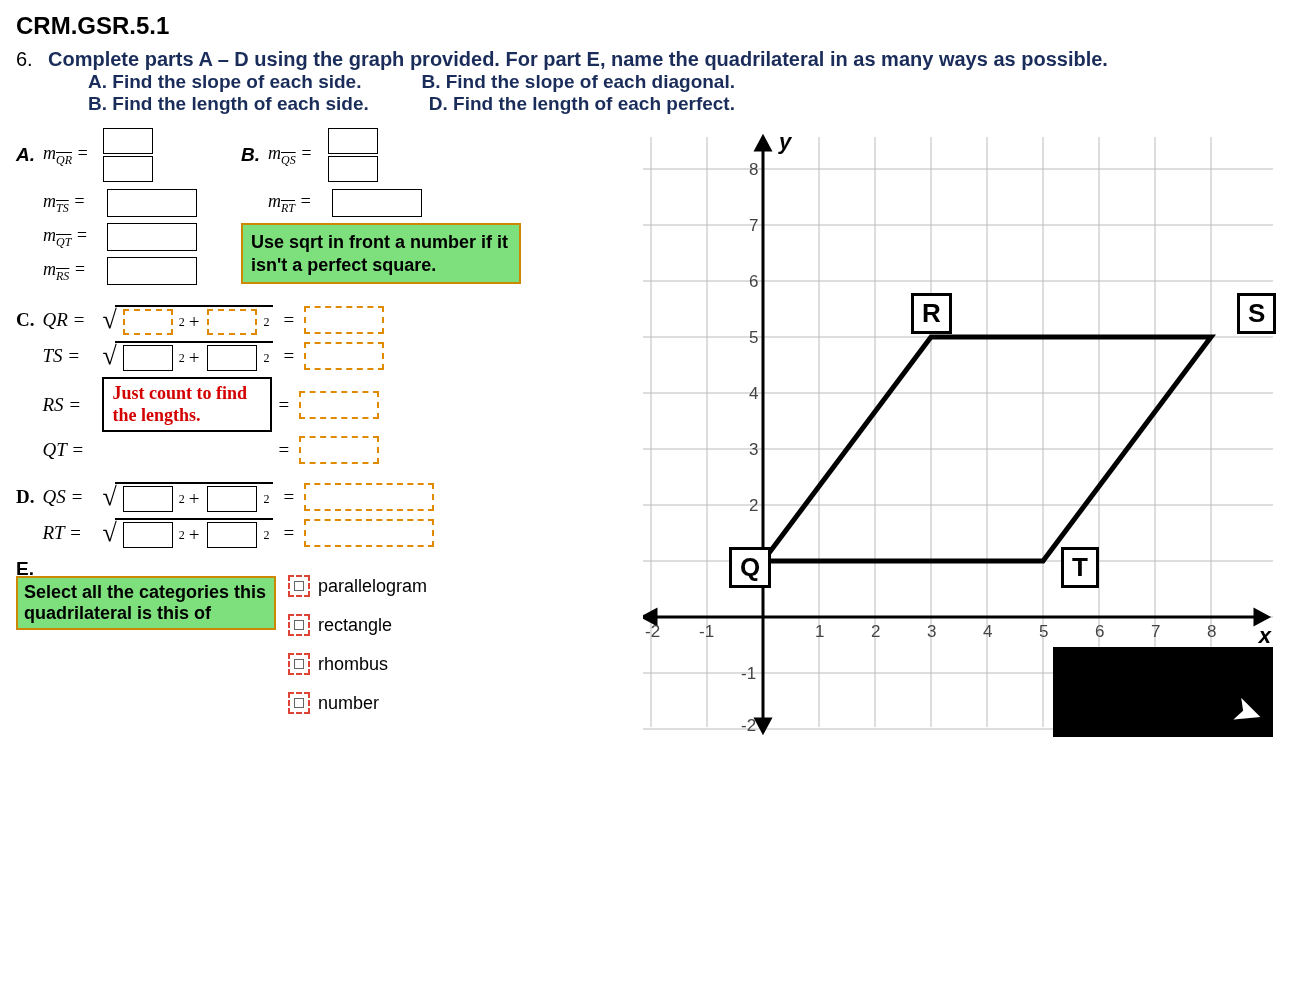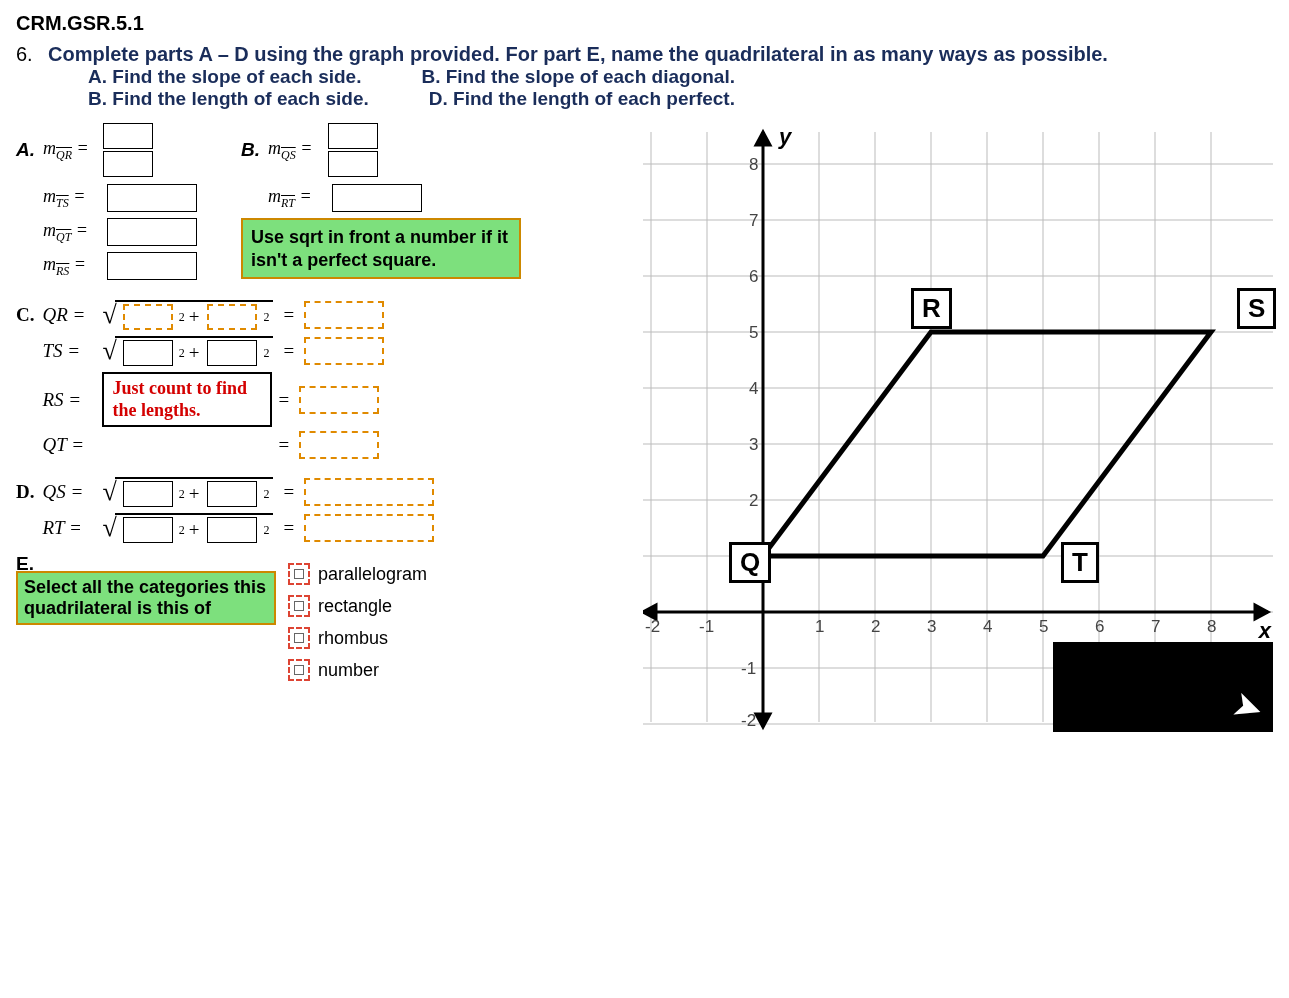--- a/index.html
+++ b/index.html
@@ -7,21 +7,21 @@
     font-family: Arial, sans-serif;
     margin: 0;
     padding: 12px 16px;
     font-size: 18px;
     color: #000;
     background: #fff;
     width: 1289px;
   }
   .standard-code {
     font-weight: bold;
-    font-size: 20px;
+    font-size: 24px;
     margin-bottom: 8px;
   }
   .question-row {
     display: flex;
     align-items: flex-start;
     margin-bottom: 4px;
   }
   .qnum {
     font-size: 20px;
     margin-right: 10px;
@@ -178,21 +178,21 @@
   }
   .sectE-label{
     font-weight:bold;
     font-size:19px;
     margin-bottom:-4px;
   }
   .checkbox-row{
     display:flex;
     align-items:center;
     gap:8px;
-    margin:10px 0;
+    margin:17px 0;
     font-size:18px;
   }
   .cbox{
     width:22px;
     height:22px;
     border:2px dashed #d43;
     display:inline-block;
     position:relative;
   }
   .cbox::after{

